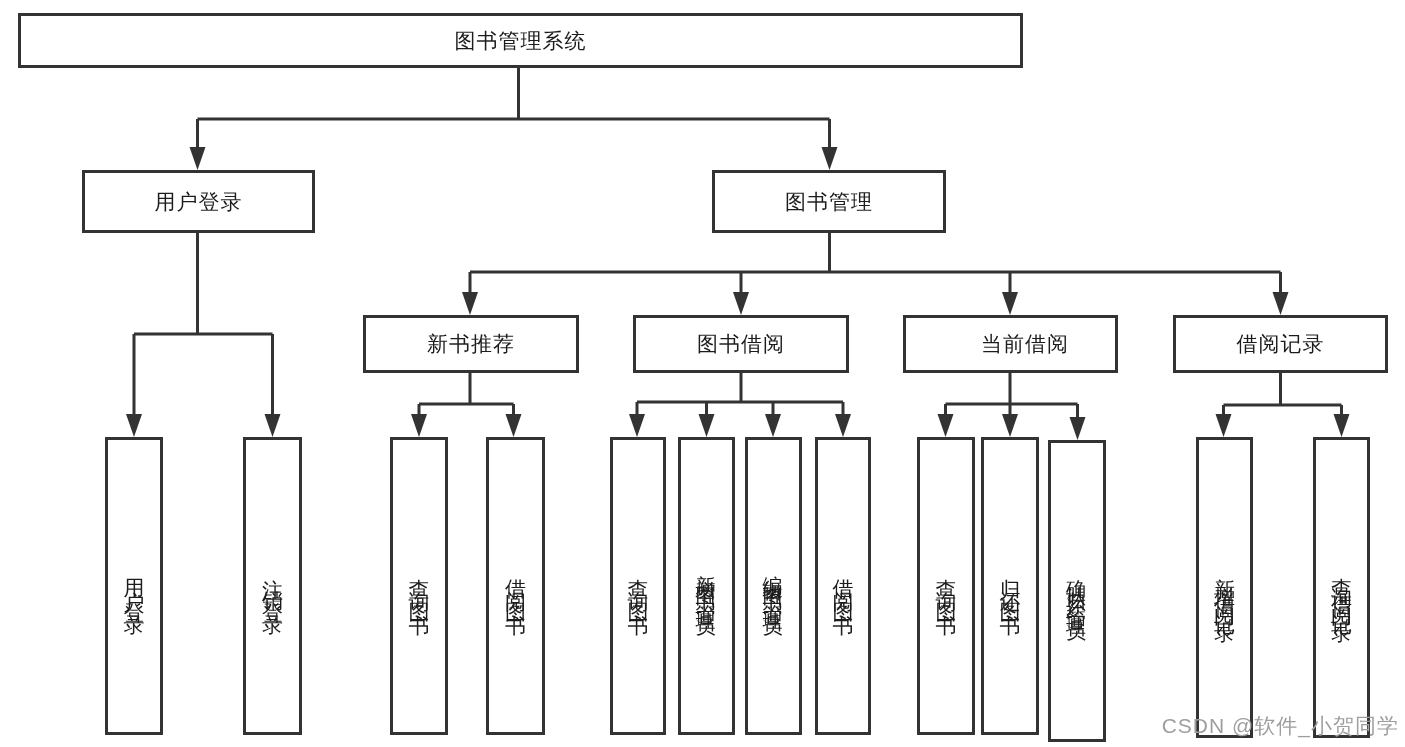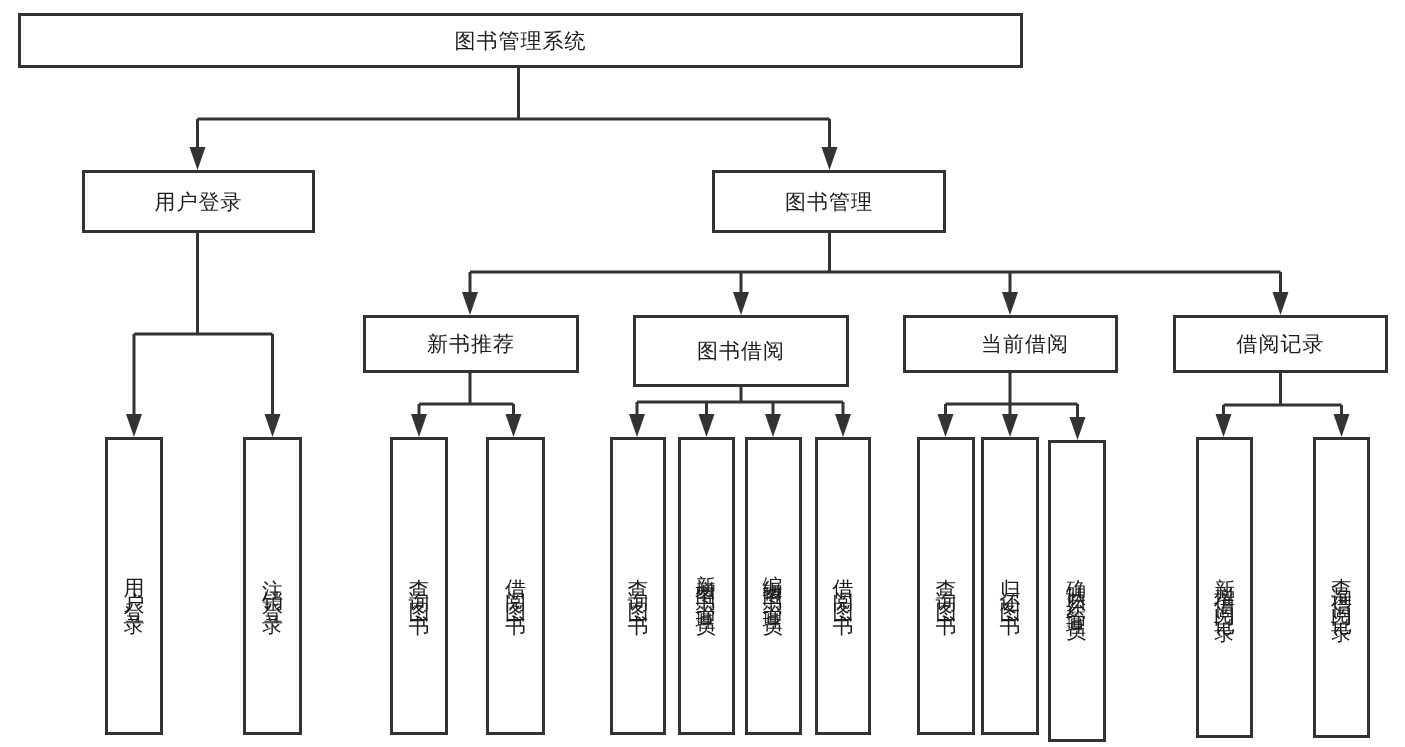--- a/index.html
+++ b/index.html
@@ -39,21 +39,21 @@
   .v6 { letter-spacing: 9px;  }
   .v9 { letter-spacing: 6px; font-size: 20px; }
 
   
   .pos-root            { left: 18px;   top: 13px;  width: 1005px; height: 55px; }
   
   .pos-user-login      { left: 82px;   top: 170px; width: 233px;  height: 63px; }
   .pos-book-mgmt       { left: 712px;  top: 170px; width: 234px;  height: 63px; }
   
   .pos-new-rec         { left: 363px;  top: 315px; width: 216px;  height: 58px; }
-  .pos-book-borrow     { left: 633px;  top: 315px; width: 216px;  height: 72px; }
+  .pos-book-borrow     { left: 633px;  top: 315px; width: 216px;  height: 58px; }
   .pos-current-borrow  { left: 903px;  top: 315px; width: 215px;  height: 58px; padding-left: 29px; }
   .pos-borrow-records  { left: 1173px; top: 315px; width: 215px;  height: 58px; }
   
   .pos-leaf-login      { left: 105px;  top: 437px; width: 58px; height: 298px; }
   .pos-leaf-logout     { left: 243px;  top: 437px; width: 59px; height: 298px; }
   .pos-leaf-rec-query  { left: 390px;  top: 437px; width: 58px; height: 298px; }
   .pos-leaf-rec-borrow { left: 486px;  top: 437px; width: 59px; height: 298px; }
   .pos-leaf-bb-query   { left: 610px;  top: 437px; width: 56px; height: 298px; }
   .pos-leaf-bb-add     { left: 678px;  top: 437px; width: 57px; height: 298px; }
   .pos-leaf-bb-edit    { left: 745px;  top: 437px; width: 57px; height: 298px; }
@@ -141,13 +141,14 @@
   <div class="node vnode v9 pos-leaf-bb-edit">编辑图书（管理员）</div>
   <div class="node vnode v4 pos-leaf-bb-borrow">借阅图书</div>
 
   <div class="node vnode v4 pos-leaf-cb-query">查询图书</div>
   <div class="node vnode v4 pos-leaf-cb-return">归还图书</div>
   <div class="node vnode v9 pos-leaf-cb-confirm">确认归还（管理员）</div>
 
   <div class="node vnode v6 pos-leaf-br-add">新增借阅记录</div>
   <div class="node vnode v6 pos-leaf-br-query">查询借阅记录</div>
 
+  <div class="watermark">CSDN @软件_小贺同学</div>
 </div>
 
 </body></html>

